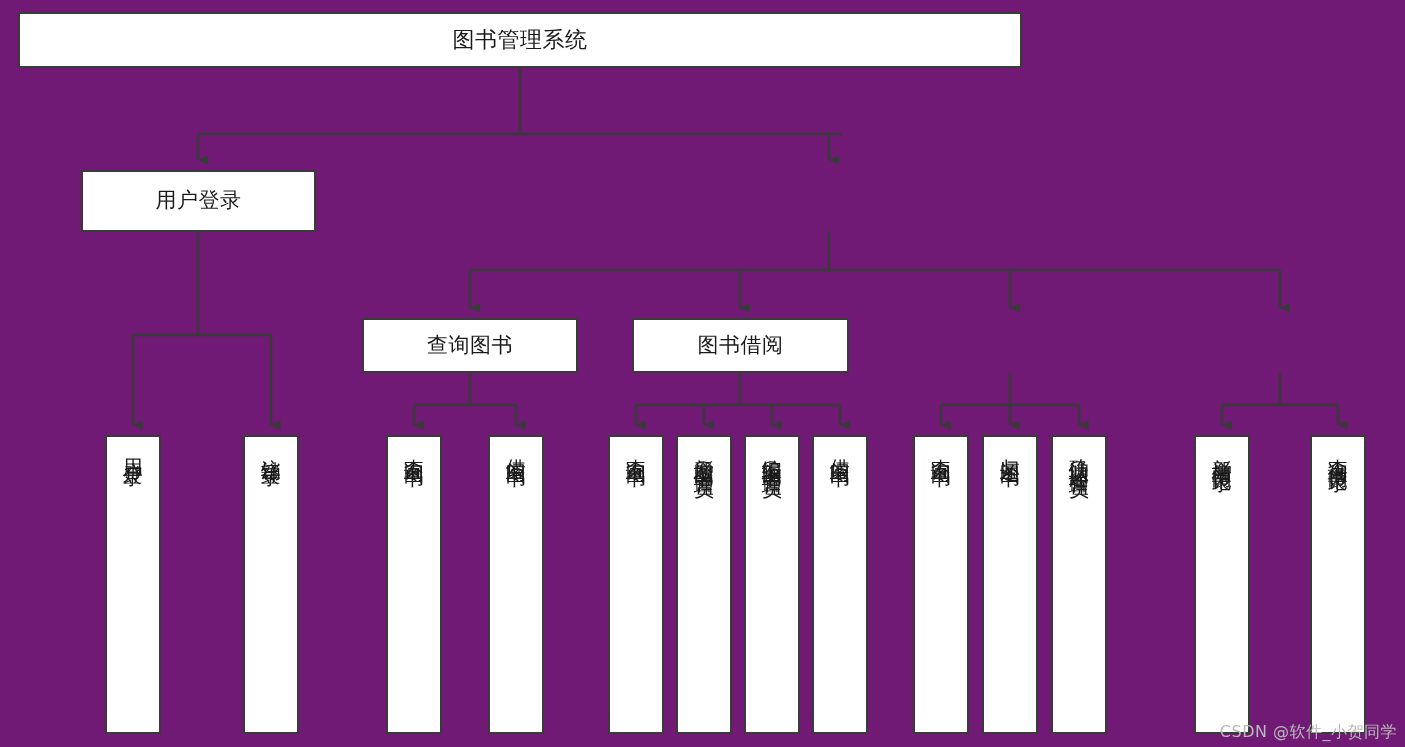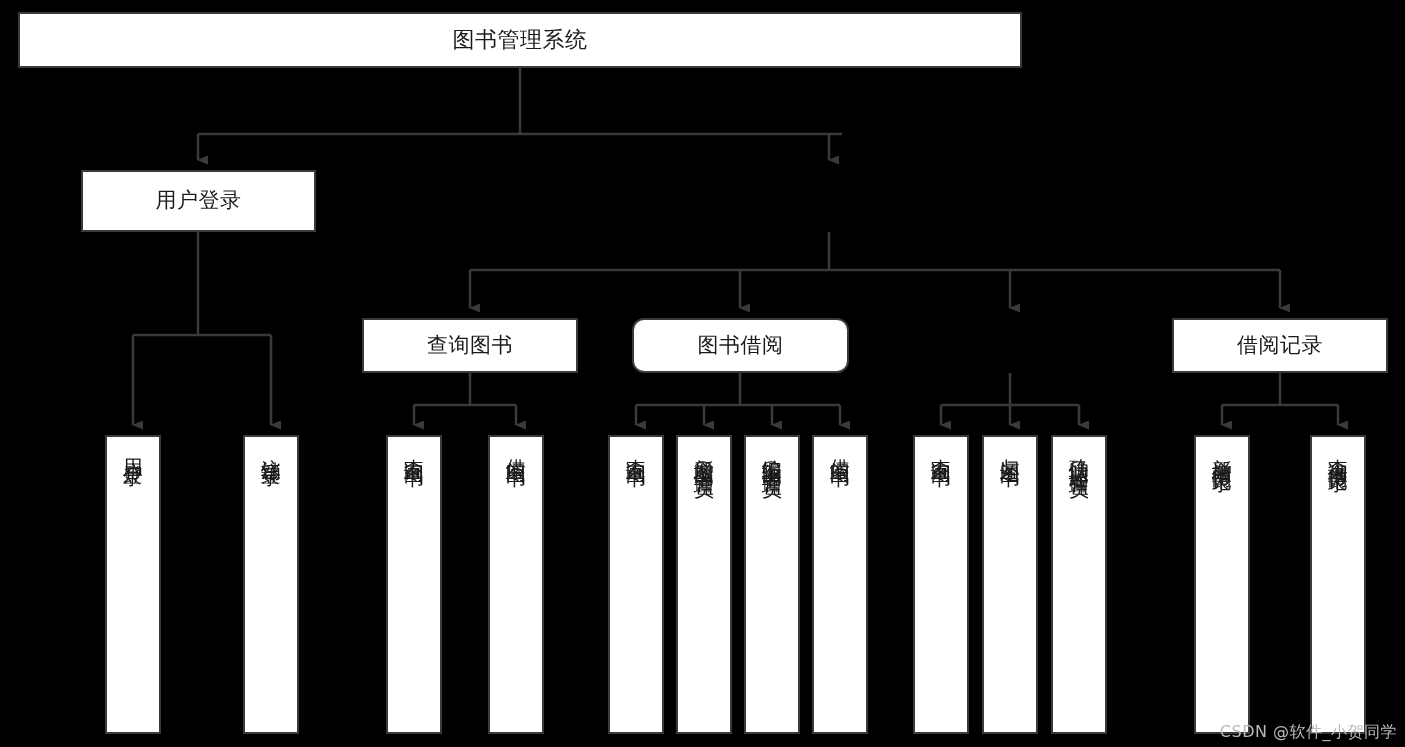--- a/index.html
+++ b/index.html
@@ -8,21 +8,21 @@
     padding: 0;
     background: #ffffff;
   }
   body {
     font-family: "DejaVu Sans", "Liberation Sans", sans-serif;
   }
   #diagram-root {
     position: relative;
     width: 1405px;
     height: 747px;
-    background: #000000;
+    background: #701a75;
     overflow: hidden;
   }
   #edge-layer {
     position: absolute;
     left: 0;
     top: 0;
     width: 1405px;
     height: 747px;
   }
   .node {
@@ -140,25 +140,22 @@
     <span class="node-label">图书管理系统</span>
   </div>
 
   <div class="node horizontal" style="left:81px; top:170px; width:235px; height:62px;">
     <span class="node-label">用户登录</span>
   </div>
 
   <div class="node horizontal" style="left:362px; top:318px; width:216px; height:55px;">
     <span class="node-label">查询图书</span>
   </div>
-  <div class="node horizontal" style="left:632px; top:318px; width:217px; height:55px;border-radius:12px;">
+  <div class="node horizontal" style="left:632px; top:318px; width:217px; height:55px;">
     <span class="node-label">图书借阅</span>
-  </div>
-  <div class="node horizontal" style="left:1172px; top:318px; width:216px; height:55px;">
-    <span class="node-label">借阅记录</span>
   </div>
 
   <div class="node vertical" style="left:105px; top:435px; width:56px; height:299px;">
     <span class="node-label">用户登录</span>
   </div>
   <div class="node vertical" style="left:243px; top:435px; width:56px; height:299px;">
     <span class="node-label">注销登录</span>
   </div>
 
   <div class="node vertical" style="left:386px; top:435px; width:56px; height:299px;">

